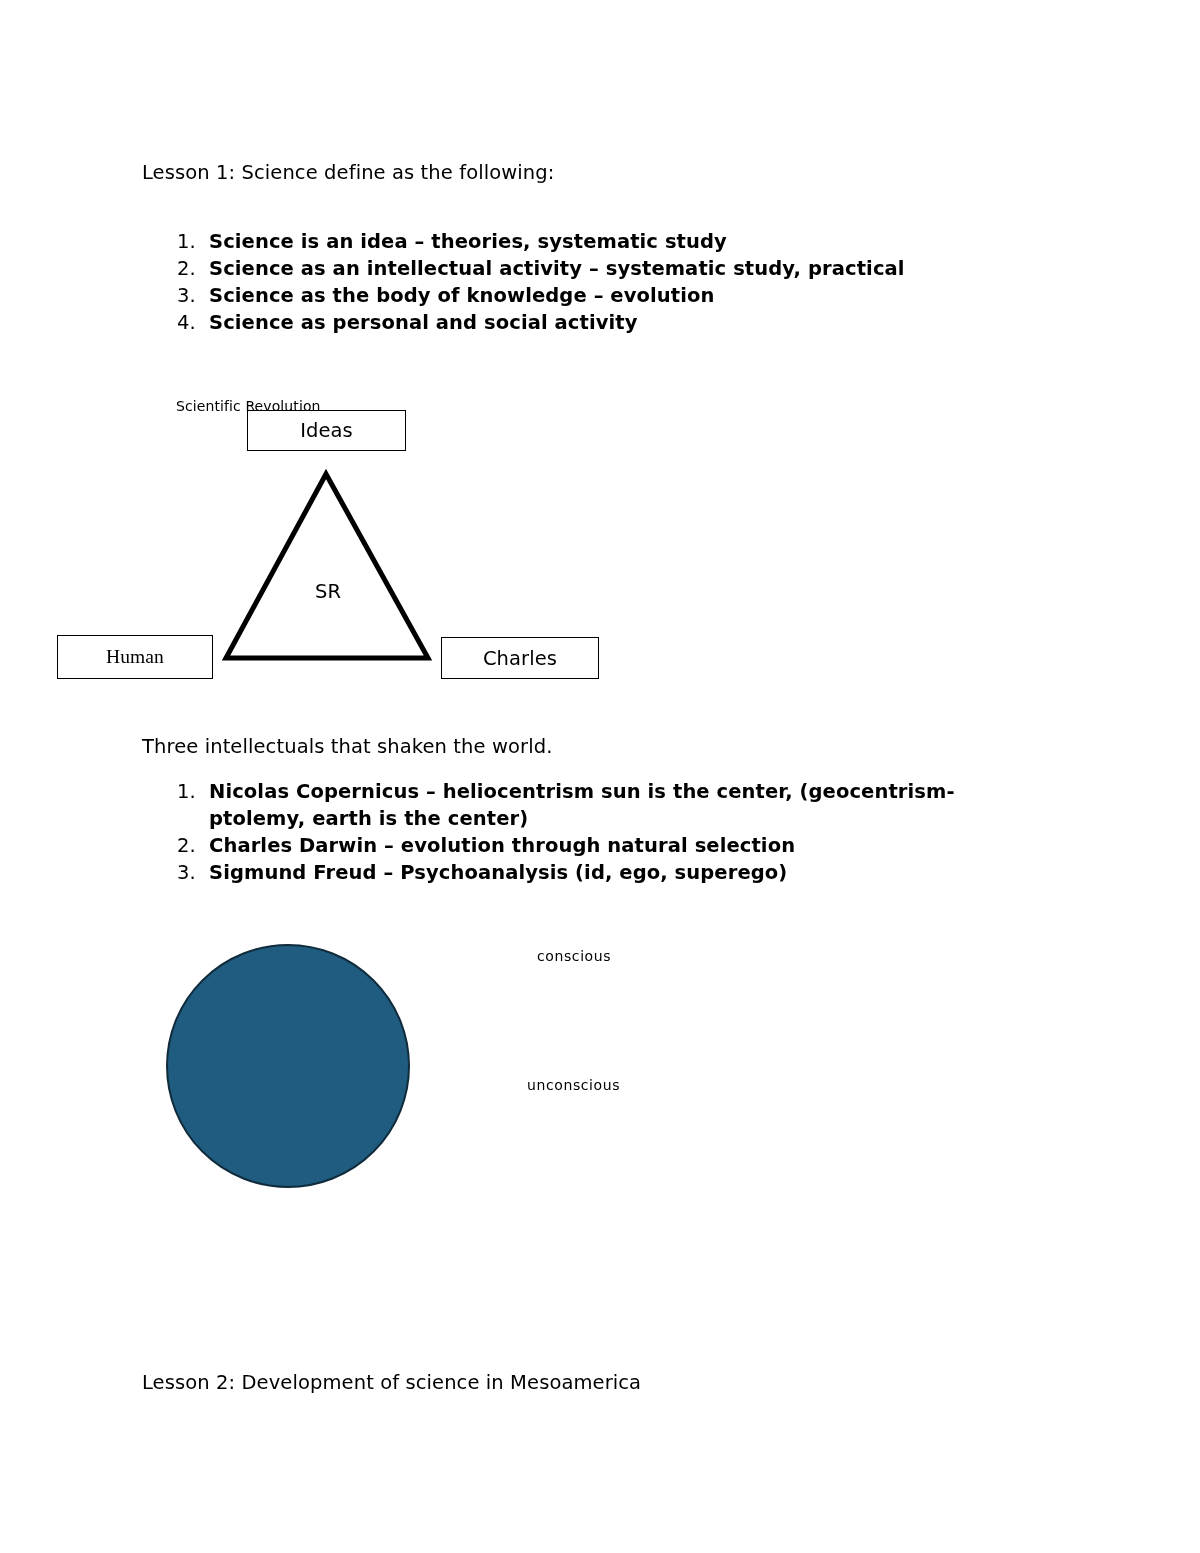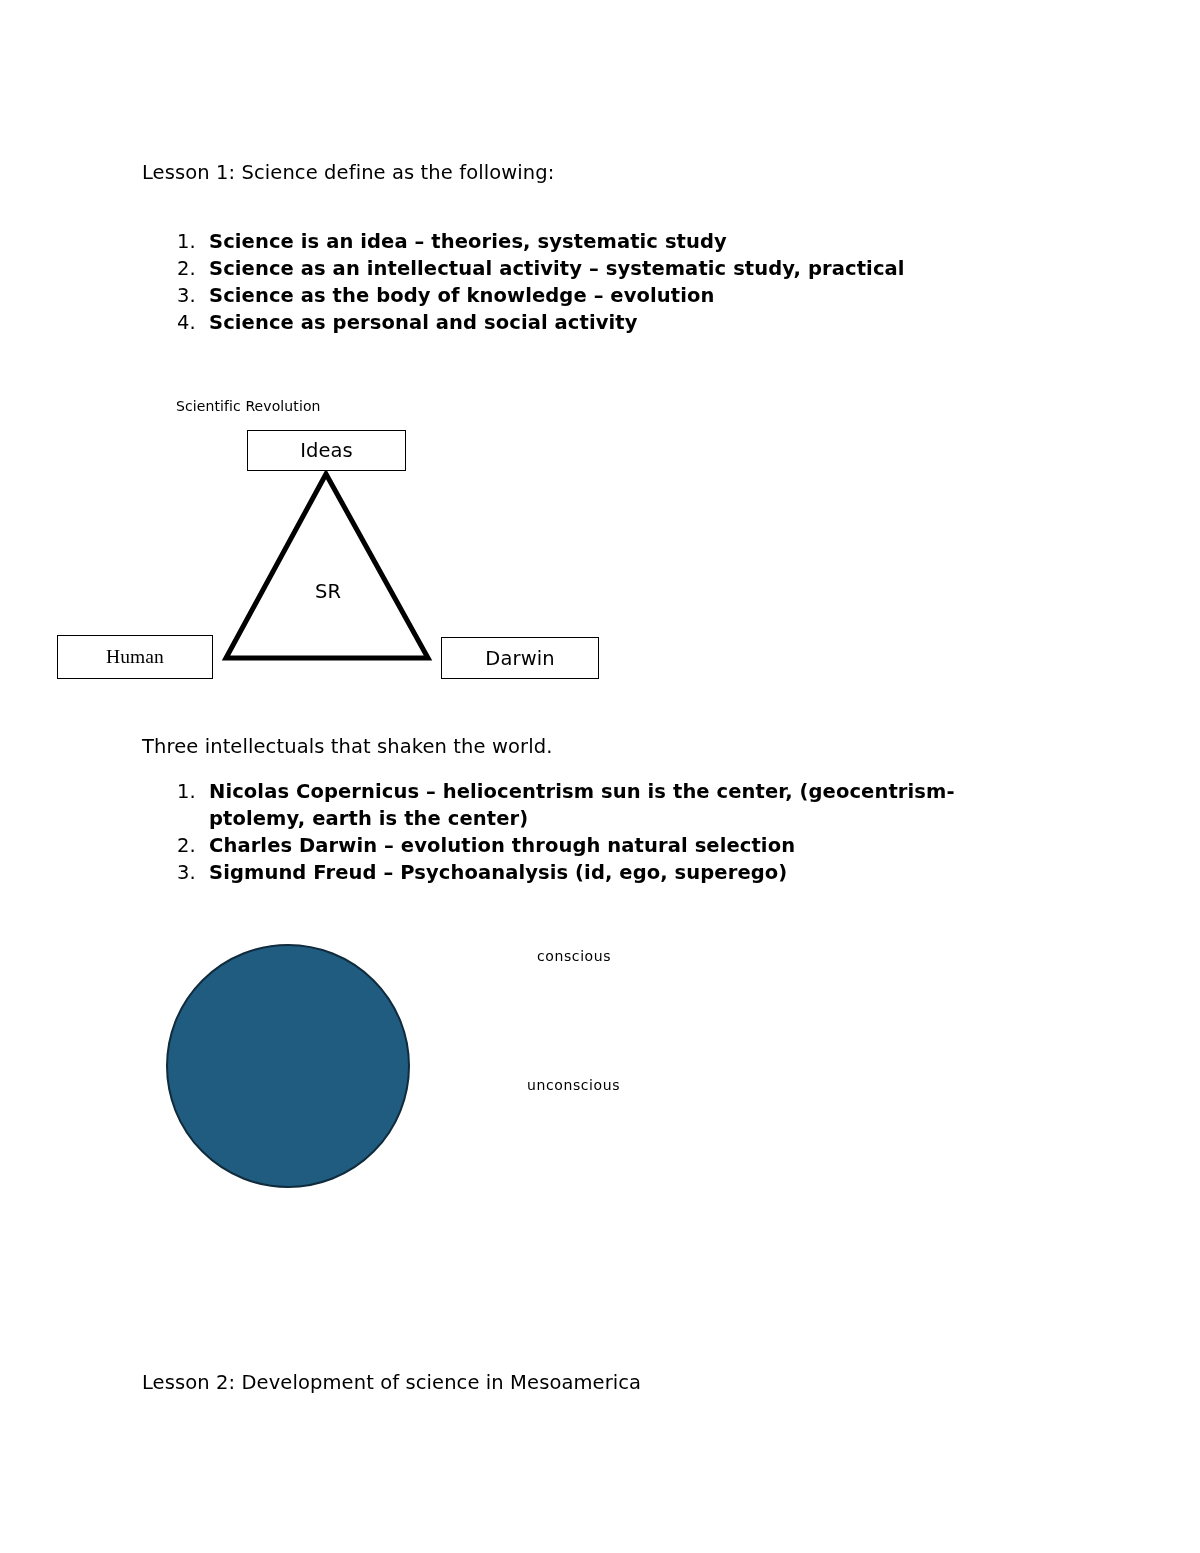--- a/index.html
+++ b/index.html
@@ -96,21 +96,21 @@
     position: absolute;
     box-sizing: border-box;
     border: 1.6px solid #000000;
     background: #ffffff;
     display: flex;
     align-items: center;
     justify-content: center;
     font-size: 19.5px;
     letter-spacing: 0.1px;
   }
-  #node-ideas   { left: 247px; top: 430px;  width: 159px; height: 41px; }
+  #node-ideas   { left: 247px; top: 410px;  width: 159px; height: 41px; }
   #node-human   { left: 57px;  top: 635px;  width: 156px; height: 44px; font-family: Liberation Serif, serif; }
   #node-society { left: 441px; top: 637px;  width: 158px; height: 42px; }
 
   #sr-center-label {
     position: absolute;
     left: 300px;
     top: 580px;
     width: 56px;
     text-align: center;
     font-size: 19.5px;
@@ -170,21 +170,21 @@
     <polygon points="326,474 428,658 226,658" fill="none" stroke="#000000" stroke-width="5" stroke-linejoin="miter"></polygon>
   </svg>
 
   <div class="node-box" id="node-ideas">
     <span>Ideas</span>
   </div>
   <div class="node-box" id="node-human">
     <span>Human</span>
   </div>
   <div class="node-box" id="node-society">
-    <span>Darwin</span>
+    <span>Charles</span>
   </div>
   <div id="sr-center-label">SR</div>
 
   <div class="para" id="intellectuals-intro">Three intellectuals that shaken the world.</div>
 
   <ol class="num-list" id="intellectuals-list">
     <li>
       <span class="marker">1.</span>
       <span class="item-text">Nicolas Copernicus – heliocentrism sun is the center, (geocentrism-ptolemy, earth is the center)</span>
     </li>

